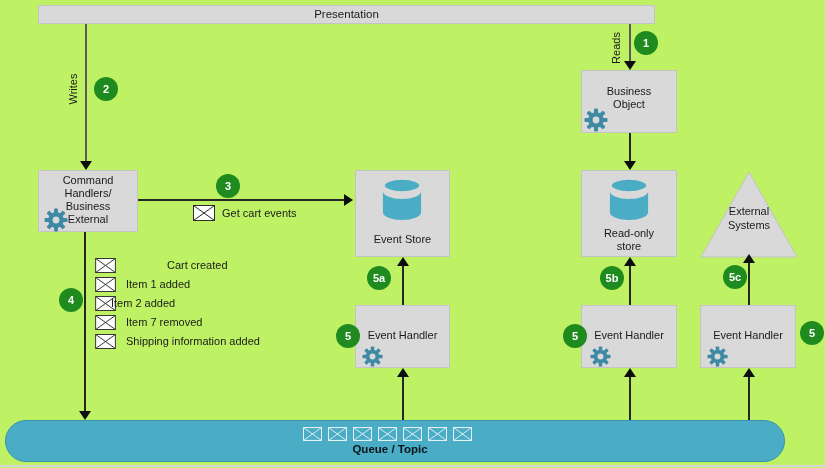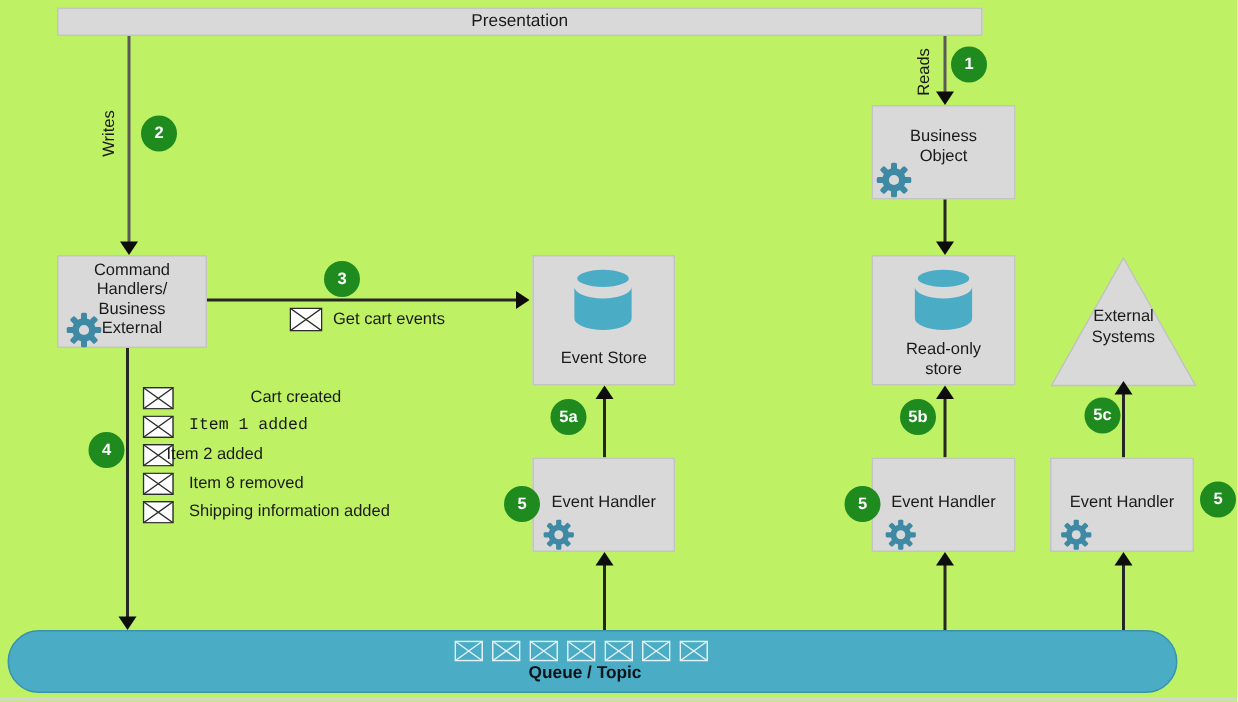--- a/index.html
+++ b/index.html
@@ -101,29 +101,29 @@
   <div class="badge" style="left:59px;top:288px;">4</div>
 
   <div>
     <svg class="icon" style="left:95px;top:258px;" width="21" height="15" viewBox="0 0 22 16">
         <use href="#def-env-dark"></use>
       </svg>
     <div class="plainlabel row-label" style="left:126px;top:259px;margin-left:41px;">Cart created</div>
     <svg class="icon" style="left:95px;top:277px;" width="21" height="15" viewBox="0 0 22 16">
         <use href="#def-env-dark"></use>
       </svg>
-    <div class="plainlabel row-label" style="left:126px;top:278px;font-family:Liberation Mono, monospace;">Item 1 added</div>
+    <div class="plainlabel row-label" style="left:126px;top:278px;">Item 1 added</div>
     <svg class="icon" style="left:95px;top:296px;" width="21" height="15" viewBox="0 0 22 16">
         <use href="#def-env-dark"></use>
       </svg>
     <div class="plainlabel row-label" style="left:111px;top:297px;">Item 2 added</div>
     <svg class="icon" style="left:95px;top:315px;" width="21" height="15" viewBox="0 0 22 16">
         <use href="#def-env-dark"></use>
       </svg>
-    <div class="plainlabel row-label" style="left:126px;top:316px;">Item 8 removed</div>
+    <div class="plainlabel row-label" style="left:126px;top:316px;">Item 7 removed</div>
     <svg class="icon" style="left:95px;top:334px;" width="21" height="15" viewBox="0 0 22 16">
         <use href="#def-env-dark"></use>
       </svg>
     <div class="plainlabel row-label" style="left:126px;top:335px;">Shipping information added</div>
   </div>
 
   <div class="box" style="left:355px;top:170px;width:95px;height:87px;">
     <div style="position:absolute;left:0;top:62px;width:100%;">Event Store</div>
   </div>
   <svg class="icon" style="left:381px;top:176px;" width="42" height="44" viewBox="0 0 44 46">

